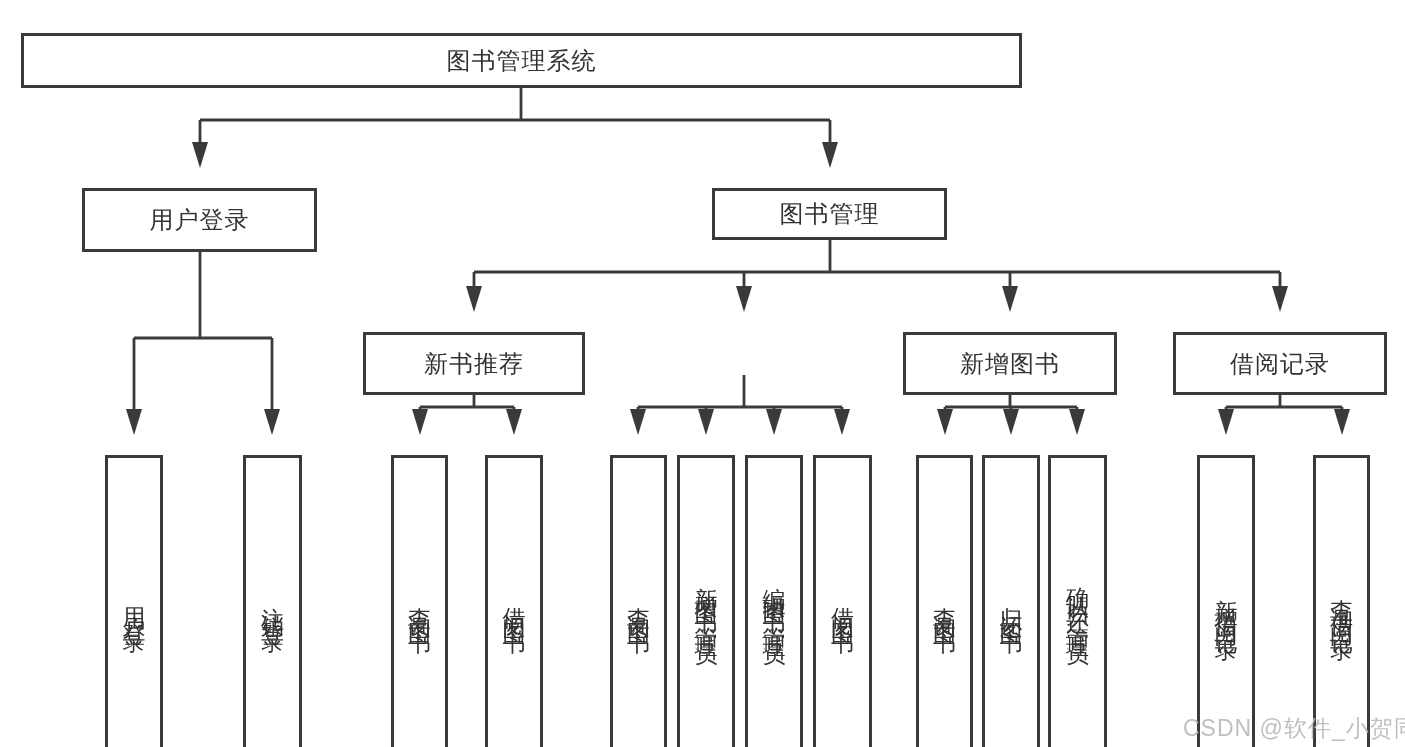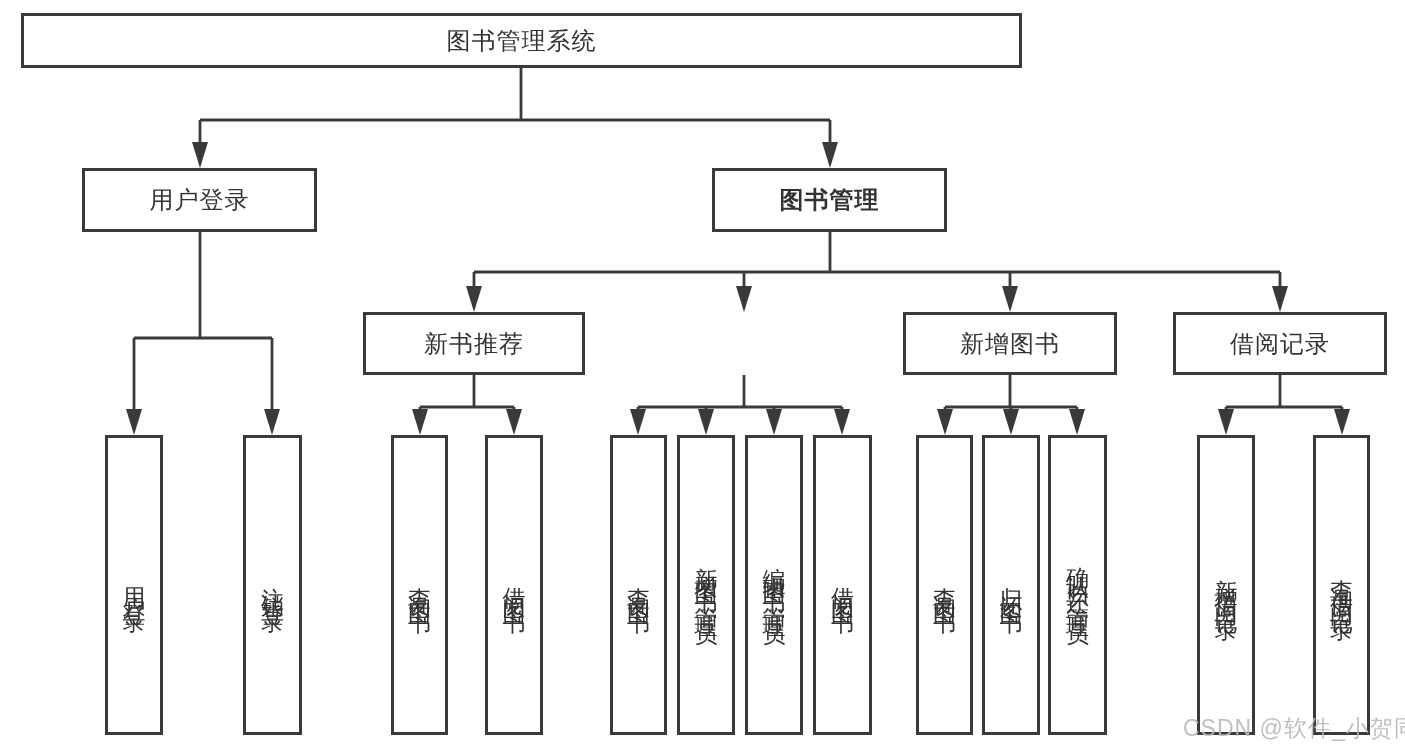--- a/index.html
+++ b/index.html
@@ -12,20 +12,21 @@
   }
   #connectors{position:absolute;left:0;top:0;z-index:1;}
   .node{
     position:absolute;
     background:#ffffff;
     border:3px solid #3a3a3a;
     box-sizing:border-box;
     display:flex;align-items:center;justify-content:center;
     color:#333333;
     z-index:2;
+    margin-top:20px;
   }
   .hlabel{font-size:24px;letter-spacing:1px;white-space:nowrap;}
   .vtext{
     writing-mode:vertical-rl;
     text-orientation:mixed;
     font-size:23px;
     letter-spacing:8px;
     line-height:1;
     color:#333333;
     white-space:nowrap;
@@ -101,21 +102,21 @@
       <polygon points="1334,409 1350,409 1342,435" fill="#3a3a3a"></polygon>
     </svg>
 
   <div class="node" style="left:21px;top:13px;width:1001px;height:55px;">
     <span class="hlabel">图书管理系统</span>
   </div>
 
   <div class="node" style="left:82px;top:168px;width:235px;height:64px;">
     <span class="hlabel">用户登录</span>
   </div>
-  <div class="node" style="left:712px;top:168px;width:235px;height:64px;font-weight:bold;">
+  <div class="node" style="left:712px;top:168px;width:235px;height:52px;">
     <span class="hlabel">图书管理</span>
   </div>
 
   <div class="node" style="left:363px;top:312px;width:222px;height:63px;text-align:right;">
     <span class="hlabel">新书推荐</span>
   </div>
   <div class="node" style="left:903px;top:312px;width:214px;height:63px;">
     <span class="hlabel">新增图书</span>
   </div>
   <div class="node" style="left:1173px;top:312px;width:214px;height:63px;">

